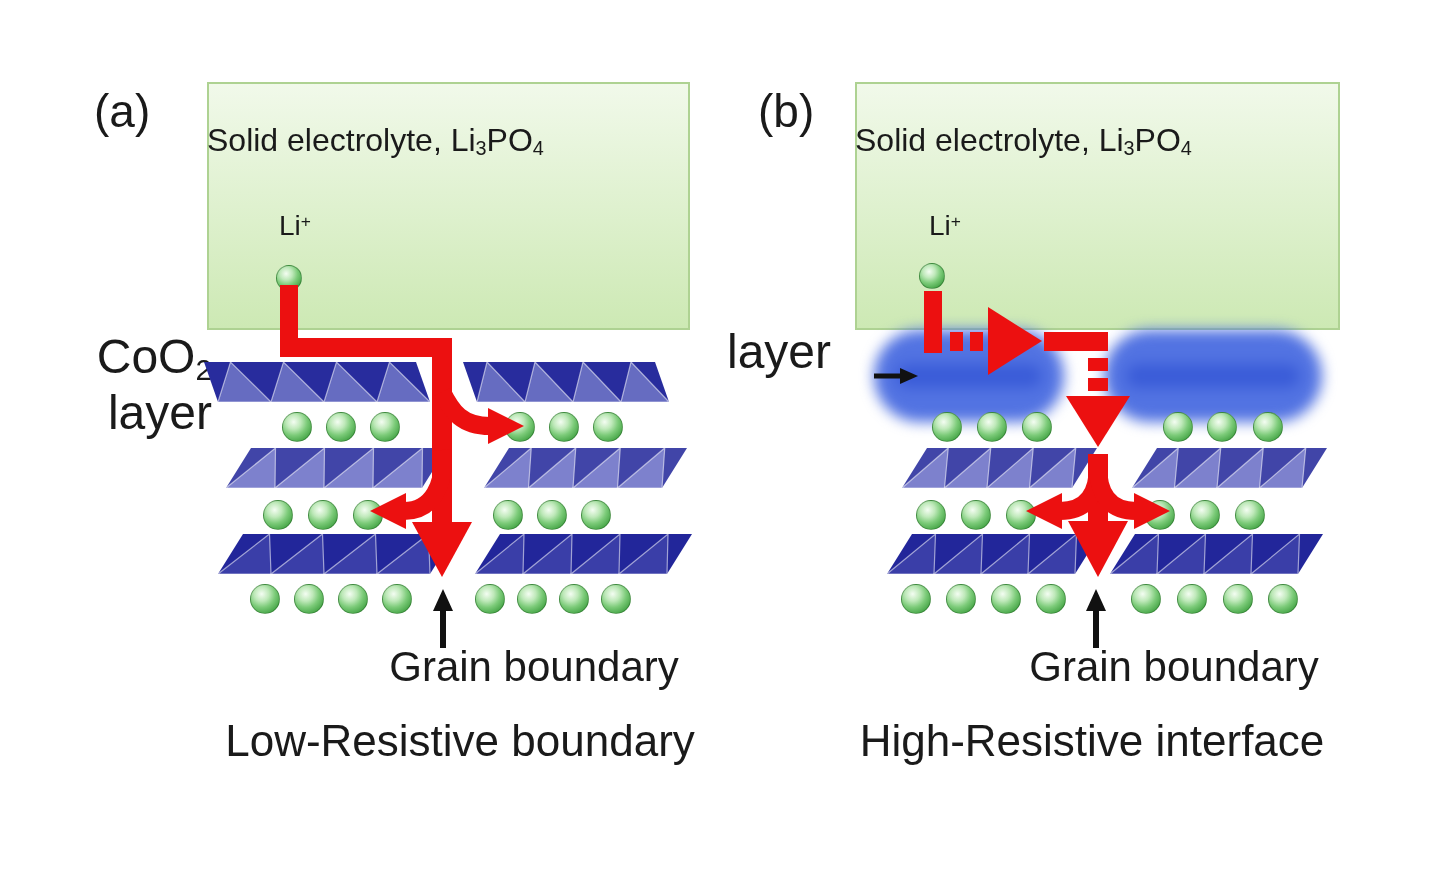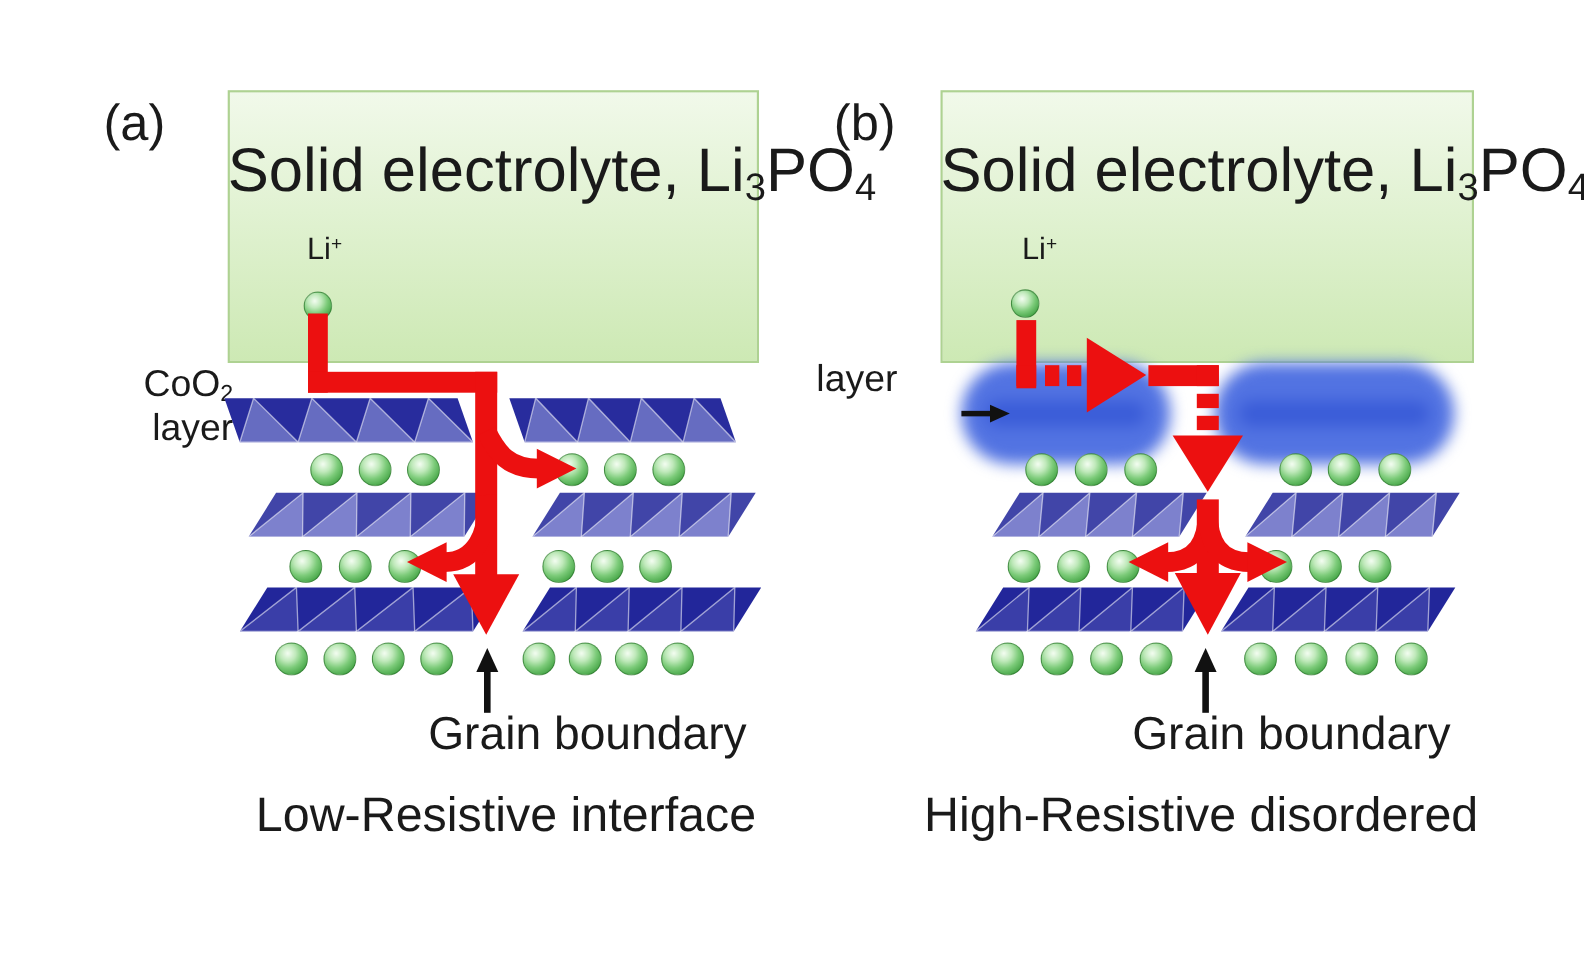--- a/index.html
+++ b/index.html
@@ -2,23 +2,23 @@
 <html style="--red: #ec1010; --black: #111111; --box-top: #f1f9ea; --box-bottom: #cde9b4; --box-border: #aed292; --blob: #5273e2; --blob-core: #3a5cd8; --sphere-hi: #f4fdf2; --sphere-mid: #7ccb79; --sphere-base: #4aa84b; --sphere-rim: #357f36; --layer-co2-base: #282c9d; --layer-co2-light: #666cc1; --layer-mid-base: #4145a8; --layer-mid-light: #7d81cd; --layer-bot-base: #22269a; --layer-bot-light: #3a3ea8;"><head>
 <meta charset="utf-8">
 <style>
   html,body{margin:0;padding:0;background:#ffffff;}
   .canvas{position:relative;width:1440px;height:872px;background:#ffffff;overflow:hidden;
           font-family:"Liberation Sans",sans-serif;color:#1a1a1a;}
   .abs{position:absolute;}
   .panel-label{font-size:46px;color:#1a1a1a;}
   .electrolyte-box{background:linear-gradient(180deg,var(--box-top) 0%,var(--box-bottom) 100%);
                    border:2px solid var(--box-border);box-sizing:border-box;}
-  .electrolyte-title{font-size:56px;text-align:left;white-space:nowrap;}
+  .electrolyte-title{font-size:32px;text-align:left;white-space:nowrap;}
   .liplus{font-size:28px;text-align:center;white-space:nowrap;}
-  .side-label{font-size:34px;line-height:1.12;white-space:nowrap;}
+  .side-label{font-size:48px;line-height:1.12;white-space:nowrap;}
   .gb-label{font-size:42px;text-align:center;white-space:nowrap;}
   .iface-label{font-size:44px;text-align:center;white-space:nowrap;}
   .sub{font-size:0.62em;vertical-align:-0.22em;}
   .sup{font-size:0.62em;vertical-align:0.45em;}
   .sphere{position:absolute;border-radius:50%;box-sizing:border-box;
           background:radial-gradient(circle at 38% 32%, var(--sphere-hi) 0%, #bfe9ba 28%,
                      var(--sphere-mid) 52%, var(--sphere-base) 78%, var(--sphere-rim) 100%);
           border:1px solid rgba(30,90,30,0.45);}
   .blob{position:absolute;filter:blur(7px);}
   .blob-body{position:absolute;inset:0;border-radius:46px;background:var(--blob);}
@@ -39,42 +39,42 @@
   <div class="abs panel-label" style="left:94px;top:84px;">(a)</div>
   <div class="abs electrolyte-box" style="left:207px;top:82px;width:483px;height:248px;"></div>
   <div class="abs electrolyte-title" style="left:207px;top:122px;width:483px;"><span>Solid electrolyte, Li</span><span class="sub">3</span><span>PO</span><span class="sub">4</span></div>
   <div class="abs liplus" style="left:245px;top:210px;width:100px;"><span>Li</span><span class="sup">+</span></div>
   <div class="sphere" style="left:276px;top:265px;width:26px;height:26px;"></div>
   <div class="abs side-label" style="left:60px;top:330px;width:152px;text-align:right;">
     <div><span>CoO</span><span class="sub">2</span></div>
     <div>layer</div>
   </div>
   <div class="abs gb-label" style="left:334px;top:643px;width:400px;">Grain boundary</div>
-  <div class="abs iface-label" style="left:160px;top:716px;width:600px;">Low-Resistive interface</div>
+  <div class="abs iface-label" style="left:160px;top:716px;width:600px;">Low-Resistive boundary</div>
 
   <div class="abs panel-label" style="left:758px;top:84px;">(b)</div>
   <div class="abs electrolyte-box" style="left:855px;top:82px;width:485px;height:248px;"></div>
   <div class="abs electrolyte-title" style="left:855px;top:122px;width:485px;"><span>Solid electrolyte, Li</span><span class="sub">3</span><span>PO</span><span class="sub">4</span></div>
   <div class="abs liplus" style="left:895px;top:210px;width:100px;"><span>Li</span><span class="sup">+</span></div>
   <div class="sphere" style="left:919px;top:263px;width:26px;height:26px;"></div>
 
   <div class="blob" style="left:874px;top:330px;width:190px;height:92px;">
     <div class="blob-body"></div>
     <div class="blob-core"></div>
   </div>
   <div class="blob" style="left:1104px;top:330px;width:218px;height:92px;">
     <div class="blob-body"></div>
     <div class="blob-core"></div>
   </div>
 
   <div class="abs side-label" style="left:654px;top:325px;width:250px;text-align:center;">
     <div>layer</div>
   </div>
   <div class="abs gb-label" style="left:974px;top:643px;width:400px;">Grain boundary</div>
-  <div class="abs iface-label" style="left:792px;top:716px;width:600px;">High-Resistive disordered</div>
+  <div class="abs iface-label" style="left:792px;top:716px;width:600px;">High-Resistive interface</div>
 
   <div id="grains-layer">
       <div class="abs" style="left: 218px; top: 362px;">
         <svg class="layer-svg" width="228" height="42" style="left: -15px; top: -1px;">
           <polygon points="1,1 213,1 227,41 15,41" fill="#282c9d"></polygon>
           <polygon points="15,41 68,41 27.5,1" fill="#666cc1" stroke="rgba(255,255,255,0.55)" stroke-width="1.2"></polygon>
           <polygon points="68,41 121,41 80.5,1" fill="#666cc1" stroke="rgba(255,255,255,0.55)" stroke-width="1.2"></polygon>
           <polygon points="121,41 174,41 133.5,1" fill="#666cc1" stroke="rgba(255,255,255,0.55)" stroke-width="1.2"></polygon>
           <polygon points="174,41 227,41 186.5,1" fill="#666cc1" stroke="rgba(255,255,255,0.55)" stroke-width="1.2"></polygon>
         </svg>

